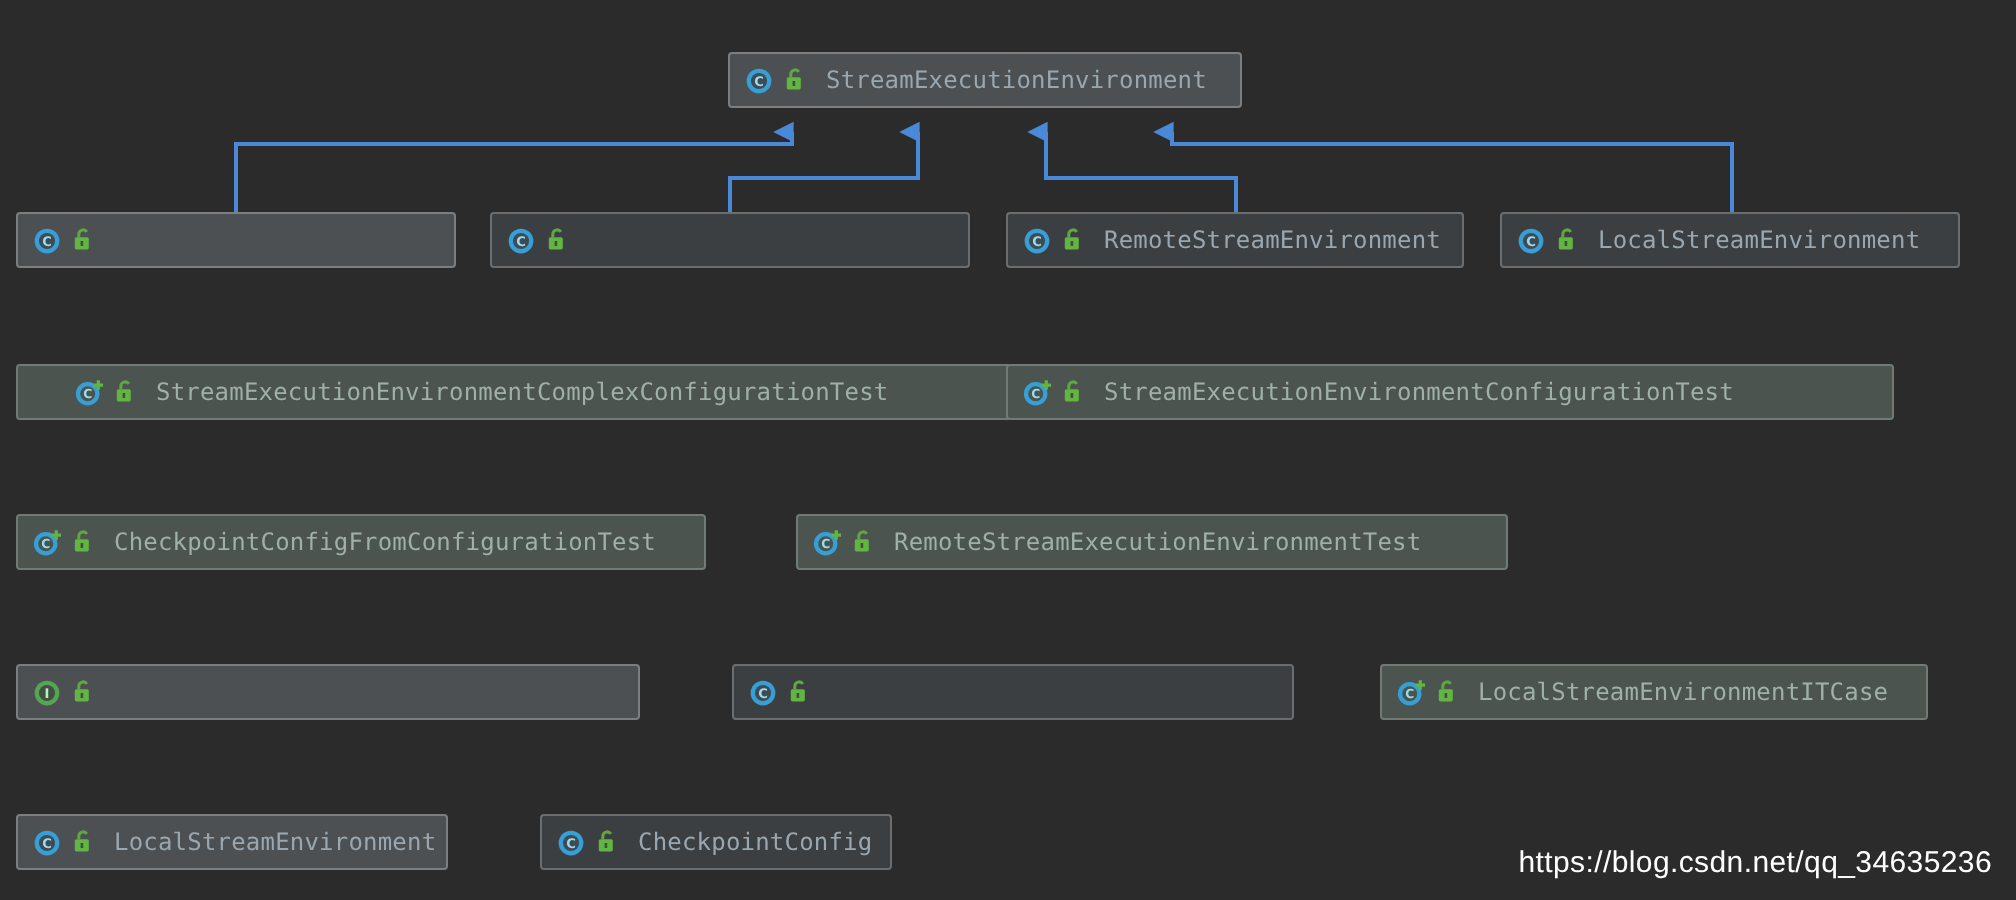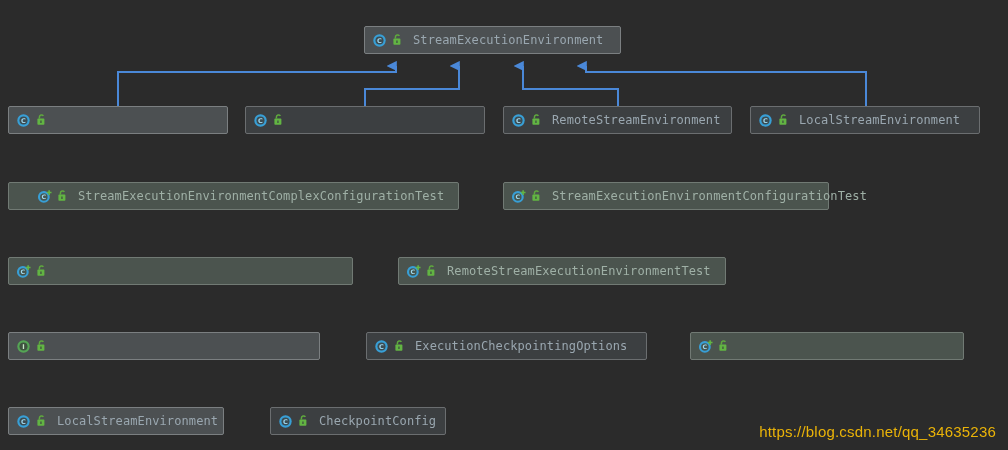--- a/index.html
+++ b/index.html
@@ -58,21 +58,21 @@
   }
   .ico { display: block; }
 
   
   #watermark {
     position: absolute;
     right: 12px;
     bottom: 10px;
     font-family: "Liberation Sans", sans-serif;
     font-size: 15px;
-    color: #eab308;
+    color: #ffffff;
     letter-spacing: 0.2px;
     white-space: nowrap;
   }
 </style>
 </head>
 <body>
 
 <div id="stage">
 
   <svg id="wires" viewBox="0 0 1008 450" width="1008" height="450">
@@ -160,37 +160,37 @@
             <text x="8" y="10.6" text-anchor="middle" font-family="DejaVu Sans, sans-serif" font-size="7" font-weight="bold" fill="#9fd8ef">C</text>
           </svg>
           <svg class="ico" width="13" height="14" viewBox="0 0 13 14">
             <path d="M4.4 5.6V4.1a2.2 2.2 0 0 1 4.0-1.2" fill="none" stroke="#5fa83e" stroke-width="1.5"></path>
             <rect x="2.4" y="5.6" width="7.0" height="6.1" rx="0.8" fill="#62b543"></rect>
             <rect x="5.3" y="7.5" width="1.3" height="2.5" fill="#3f5240"></rect>
           </svg>
         </span>
         <span class="label">LocalStreamEnvironment</span>
       </div>
-      <div class="node kind-test" style="left: 8px; top: 182px; width: 451px; padding-left: 28px;">
+      <div class="node kind-test" style="left: 8px; top: 182px; width: 506px; padding-left: 28px;">
         <span class="icons">
           <svg class="ico" width="15" height="15" viewBox="0 0 16 16">
             <circle cx="7.3" cy="8.4" r="6.3" fill="#389fd6"></circle>
             <circle cx="7.3" cy="8.4" r="4.0" fill="#46564f"></circle>
             <text x="7.3" y="10.9" text-anchor="middle" font-family="DejaVu Sans, sans-serif" font-size="6.6" font-weight="bold" fill="#9fd8ef">C</text>
             <path d="M12.1 1.2h1.7v1.7h1.7v1.7h-1.7v1.7h-1.7V4.6h-1.7V2.9h1.7z" fill="#62b543"></path>
           </svg>
           <svg class="ico" width="13" height="14" viewBox="0 0 13 14">
             <path d="M4.4 5.6V4.1a2.2 2.2 0 0 1 4.0-1.2" fill="none" stroke="#5fa83e" stroke-width="1.5"></path>
             <rect x="2.4" y="5.6" width="7.0" height="6.1" rx="0.8" fill="#62b543"></rect>
             <rect x="5.3" y="7.5" width="1.3" height="2.5" fill="#3f5240"></rect>
           </svg>
         </span>
         <span class="label">StreamExecutionEnvironmentComplexConfigurationTest</span>
       </div>
-      <div class="node kind-test" style="left: 503px; top: 182px; width: 326px;">
+      <div class="node kind-test" style="left: 503px; top: 182px; width: 444px;">
         <span class="icons">
           <svg class="ico" width="15" height="15" viewBox="0 0 16 16">
             <circle cx="7.3" cy="8.4" r="6.3" fill="#389fd6"></circle>
             <circle cx="7.3" cy="8.4" r="4.0" fill="#46564f"></circle>
             <text x="7.3" y="10.9" text-anchor="middle" font-family="DejaVu Sans, sans-serif" font-size="6.6" font-weight="bold" fill="#9fd8ef">C</text>
             <path d="M12.1 1.2h1.7v1.7h1.7v1.7h-1.7v1.7h-1.7V4.6h-1.7V2.9h1.7z" fill="#62b543"></path>
           </svg>
           <svg class="ico" width="13" height="14" viewBox="0 0 13 14">
             <path d="M4.4 5.6V4.1a2.2 2.2 0 0 1 4.0-1.2" fill="none" stroke="#5fa83e" stroke-width="1.5"></path>
             <rect x="2.4" y="5.6" width="7.0" height="6.1" rx="0.8" fill="#62b543"></rect>
@@ -206,22 +206,23 @@
             <circle cx="7.3" cy="8.4" r="4.0" fill="#46564f"></circle>
             <text x="7.3" y="10.9" text-anchor="middle" font-family="DejaVu Sans, sans-serif" font-size="6.6" font-weight="bold" fill="#9fd8ef">C</text>
             <path d="M12.1 1.2h1.7v1.7h1.7v1.7h-1.7v1.7h-1.7V4.6h-1.7V2.9h1.7z" fill="#62b543"></path>
           </svg>
           <svg class="ico" width="13" height="14" viewBox="0 0 13 14">
             <path d="M4.4 5.6V4.1a2.2 2.2 0 0 1 4.0-1.2" fill="none" stroke="#5fa83e" stroke-width="1.5"></path>
             <rect x="2.4" y="5.6" width="7.0" height="6.1" rx="0.8" fill="#62b543"></rect>
             <rect x="5.3" y="7.5" width="1.3" height="2.5" fill="#3f5240"></rect>
           </svg>
         </span>
-      </div>
-      <div class="node kind-test" style="left: 398px; top: 257px; width: 328px;">
+        <span class="label">CheckpointConfigFromConfigurationTest</span>
+      </div>
+      <div class="node kind-test" style="left: 398px; top: 257px; width: 356px;">
         <span class="icons">
           <svg class="ico" width="15" height="15" viewBox="0 0 16 16">
             <circle cx="7.3" cy="8.4" r="6.3" fill="#389fd6"></circle>
             <circle cx="7.3" cy="8.4" r="4.0" fill="#46564f"></circle>
             <text x="7.3" y="10.9" text-anchor="middle" font-family="DejaVu Sans, sans-serif" font-size="6.6" font-weight="bold" fill="#9fd8ef">C</text>
             <path d="M12.1 1.2h1.7v1.7h1.7v1.7h-1.7v1.7h-1.7V4.6h-1.7V2.9h1.7z" fill="#62b543"></path>
           </svg>
           <svg class="ico" width="13" height="14" viewBox="0 0 13 14">
             <path d="M4.4 5.6V4.1a2.2 2.2 0 0 1 4.0-1.2" fill="none" stroke="#5fa83e" stroke-width="1.5"></path>
             <rect x="2.4" y="5.6" width="7.0" height="6.1" rx="0.8" fill="#62b543"></rect>
@@ -250,36 +251,36 @@
             <circle cx="8" cy="8" r="6.6" fill="#389fd6"></circle>
             <circle cx="8" cy="8" r="4.3" fill="#3c4c52"></circle>
             <text x="8" y="10.6" text-anchor="middle" font-family="DejaVu Sans, sans-serif" font-size="7" font-weight="bold" fill="#9fd8ef">C</text>
           </svg>
           <svg class="ico" width="13" height="14" viewBox="0 0 13 14">
             <path d="M4.4 5.6V4.1a2.2 2.2 0 0 1 4.0-1.2" fill="none" stroke="#5fa83e" stroke-width="1.5"></path>
             <rect x="2.4" y="5.6" width="7.0" height="6.1" rx="0.8" fill="#62b543"></rect>
             <rect x="5.3" y="7.5" width="1.3" height="2.5" fill="#3f5240"></rect>
           </svg>
         </span>
-        <span class="label">ExecutionCheckpointingOptions</span>
       </div>
       <div class="node kind-test" style="left: 690px; top: 332px; width: 274px;">
         <span class="icons">
           <svg class="ico" width="15" height="15" viewBox="0 0 16 16">
             <circle cx="7.3" cy="8.4" r="6.3" fill="#389fd6"></circle>
             <circle cx="7.3" cy="8.4" r="4.0" fill="#46564f"></circle>
             <text x="7.3" y="10.9" text-anchor="middle" font-family="DejaVu Sans, sans-serif" font-size="6.6" font-weight="bold" fill="#9fd8ef">C</text>
             <path d="M12.1 1.2h1.7v1.7h1.7v1.7h-1.7v1.7h-1.7V4.6h-1.7V2.9h1.7z" fill="#62b543"></path>
           </svg>
           <svg class="ico" width="13" height="14" viewBox="0 0 13 14">
             <path d="M4.4 5.6V4.1a2.2 2.2 0 0 1 4.0-1.2" fill="none" stroke="#5fa83e" stroke-width="1.5"></path>
             <rect x="2.4" y="5.6" width="7.0" height="6.1" rx="0.8" fill="#62b543"></rect>
             <rect x="5.3" y="7.5" width="1.3" height="2.5" fill="#3f5240"></rect>
           </svg>
         </span>
+        <span class="label">LocalStreamEnvironmentITCase</span>
       </div>
       <div class="node kind-class-alt" style="left: 8px; top: 407px; width: 216px;">
         <span class="icons">
           <svg class="ico" width="15" height="15" viewBox="0 0 16 16">
             <circle cx="8" cy="8" r="6.6" fill="#389fd6"></circle>
             <circle cx="8" cy="8" r="4.3" fill="#3c4c52"></circle>
             <text x="8" y="10.6" text-anchor="middle" font-family="DejaVu Sans, sans-serif" font-size="7" font-weight="bold" fill="#9fd8ef">C</text>
           </svg>
           <svg class="ico" width="13" height="14" viewBox="0 0 13 14">
             <path d="M4.4 5.6V4.1a2.2 2.2 0 0 1 4.0-1.2" fill="none" stroke="#5fa83e" stroke-width="1.5"></path>

